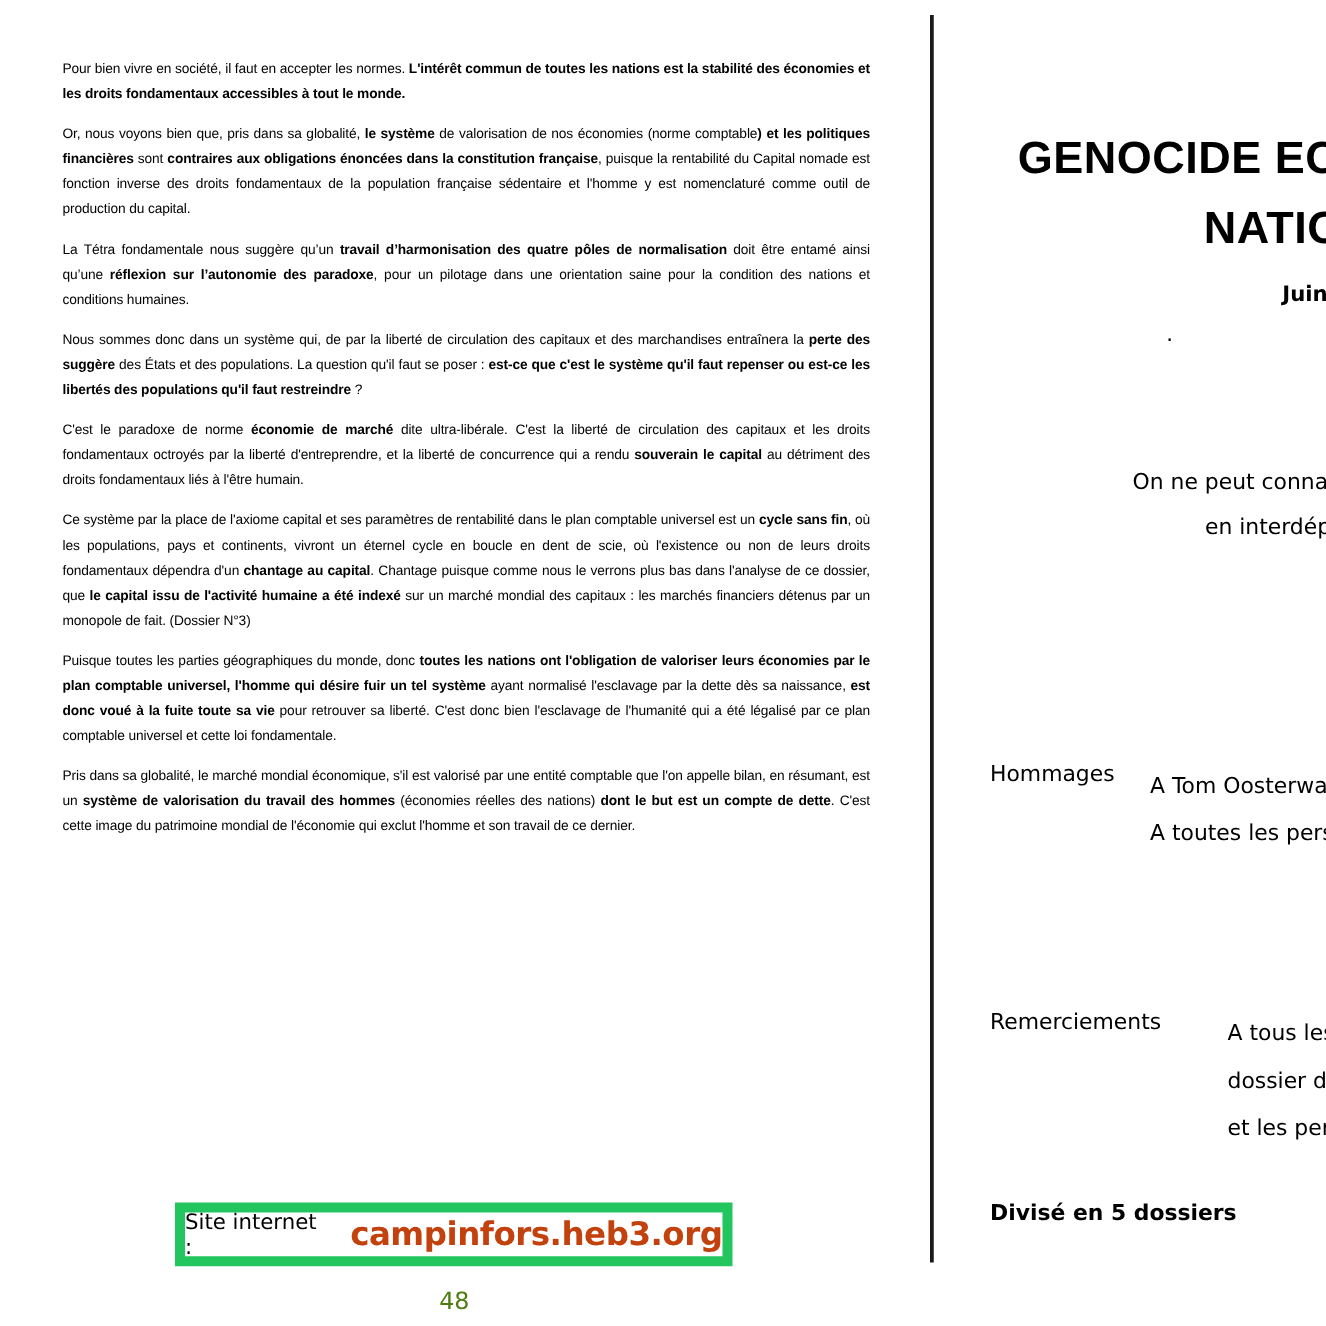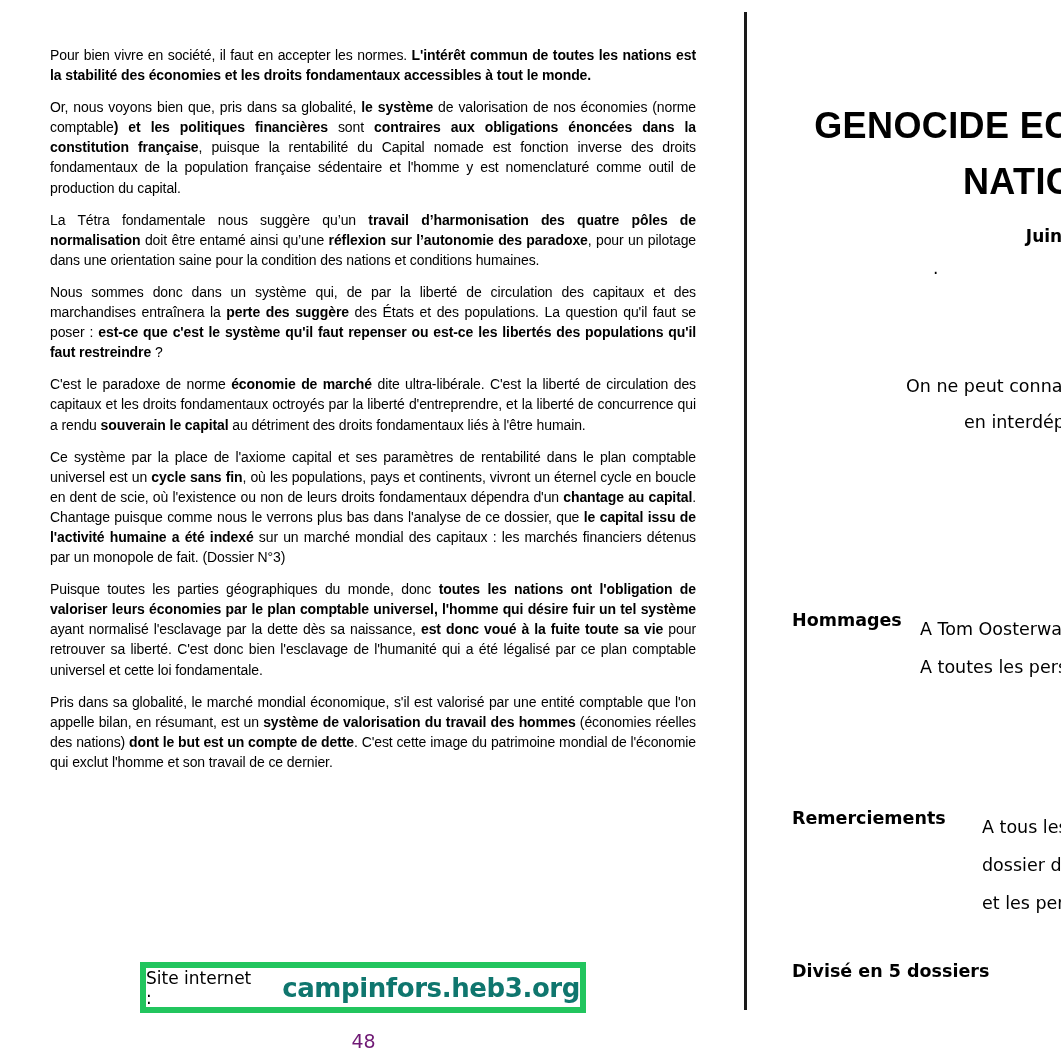--- a/index.html
+++ b/index.html
@@ -34,67 +34,67 @@
   
   .left-page {
     position: absolute;
     left: 50px;
     top: 45px;
     width: 646px;
   }
 
   .body-par {
     font-family: "Liberation Sans", sans-serif;
-    font-size: 14px;
+    font-size: 11px;
     line-height: 20.1px;
     text-align: justify;
     margin: 0 0 12px 0;
     letter-spacing: -0.1px;
   }
   .body-par:last-child { margin-bottom: 0; }
   .body-par b { font-weight: bold; }
 
   
   .site-box {
     position: absolute;
     left: 140px;
     top: 962px;
     width: 446px;
     height: 51px;
-    border: 6px solid #22c55e;
+    border: 8px solid #22c55e;
     box-sizing: border-box;
     display: flex;
     align-items: center;
     justify-content: center;
     background: #ffffff;
   }
   .site-label {
     font-family: "DejaVu Sans", sans-serif;
     font-size: 17px;
     font-weight: 400;
     color: #000;
   }
   .site-url {
     font-family: "DejaVu Sans", sans-serif;
     font-size: 26px;
     font-weight: 600;
-    color: #0f766e;
+    color: #c2410c;
     letter-spacing: -0.4px;
     margin-left: 20px;
   }
 
   .page-number {
     position: absolute;
     left: 0;
     top: 1030px;
     width: 727px;
     text-align: center;
     font-family: "DejaVu Sans", sans-serif;
     font-size: 19px;
-    color: #701a75;
+    color: #4d7c0f;
   }
 
   
   .right-page {
     position: absolute;
     left: 744px;
     top: 0;
     width: 317px;
     height: 1061px;
     overflow: hidden;
@@ -167,21 +167,21 @@
     width: 600px;
   }
   .credit-block.hommages { top: 610px; }
   .credit-block.remerciements { top: 808px; }
 
   .credit-label {
     position: absolute;
     left: 48px;
     top: 0;
     font-family: "DejaVu Sans", sans-serif;
-    font-weight: bold;
+    font-weight: normal;
     font-size: 17.5px;
     white-space: nowrap;
   }
   .credit-lines {
     position: absolute;
     top: 0;
     font-family: "DejaVu Sans", sans-serif;
     font-size: 17.5px;
     line-height: 38px;
   }

